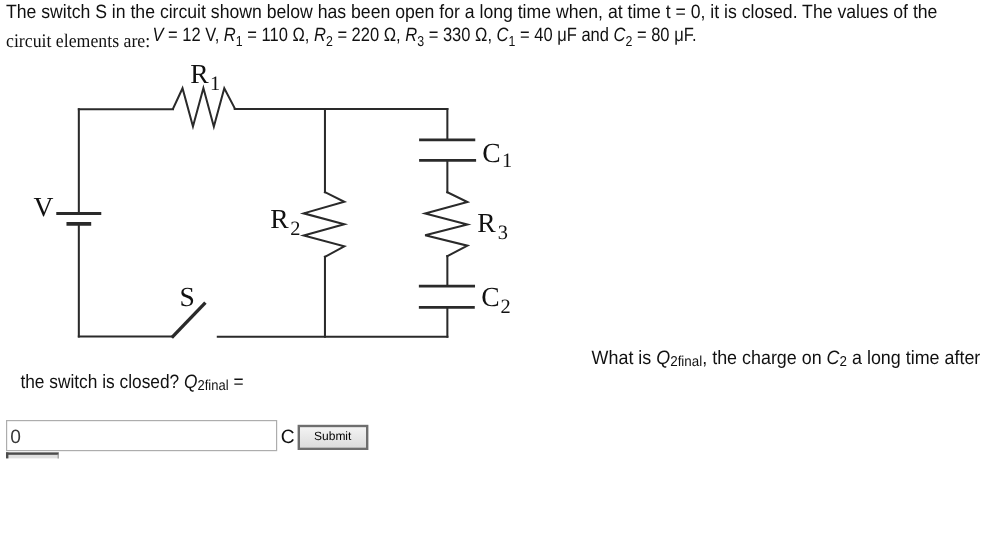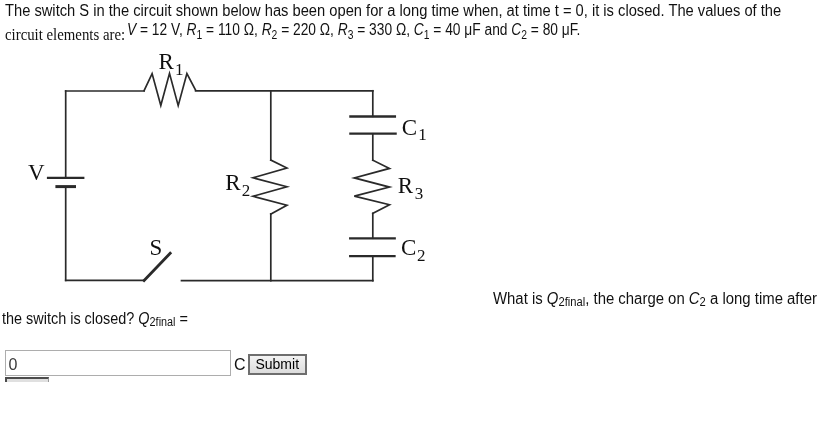--- a/index.html
+++ b/index.html
@@ -11,21 +11,21 @@
   sub.s,sub.s2{vertical-align:baseline;font-size:12px;font-style:normal;position:relative;letter-spacing:0;}
   sub.s{top:4px;}
   sub.s2{top:2.2px;}
   .sx{display:inline-block;transform-origin:0 0;}
   #inp{position:absolute;left:4.5px;top:350px;width:221px;height:23.5px;
        border:1px solid #adadad;background:#fff;font-size:16px;color:#3a3a3a;
        padding:0 0 0 3px;line-height:28.4px;}
   #clab{position:absolute;left:234px;top:355px;font-size:16px;line-height:19px;}
   #btn{position:absolute;left:248px;top:353.5px;width:54.5px;height:17.5px;
        border:2px solid #6e6e6e;background:linear-gradient(#f3f3f3,#dcdcdc);
-       font-size:14px;text-align:center;line-height:17px;color:#000;}
+       font-size:10px;text-align:center;line-height:17px;color:#000;}
   #bar{position:absolute;left:4.5px;top:376.5px;width:41px;height:3px;
        background:#e0e0e0;border-top:2.5px solid #4c4c4c;border-left:2px solid #4c4c4c;
        border-right:1px solid #999;}
 </style>
 </head>
 <body>
   <div class="abs t16" style="left:5px;top:1.3px;"><span class="sx" style="transform:scaleX(0.9185);">The switch S in the circuit shown below has been open for a long time when, at time t = 0, it is closed. The values of the</span></div>
   <div class="abs t16" style="left:5px;top:25px;font-family:Liberation Serif, serif;"><span class="sx" style="transform:scaleX(0.926);">circuit elements are:</span></div>
   <div class="abs t16" style="left:127px;top:19.7px;"><span class="sx" style="transform:scaleX(0.86);"><i>V</i> = 12 V, <i>R</i><sub class="s">1</sub> = 110 Ω, <i>R</i><sub class="s">2</sub> = 220 Ω, <i>R</i><sub class="s">3</sub> = 330 Ω, <i>C</i><sub class="s">1</sub> = 40 μF and <i>C</i><sub class="s">2</sub> = 80 μF.</span></div>
 
@@ -69,18 +69,18 @@
       <text x="397.8" y="193.4">R</text>
       <text x="414.8" y="199.3" font-size="17px">3</text>
       <text x="401.8" y="134.8">C</text>
       <text x="418.3" y="139.5" font-size="17px">1</text>
       <text x="401" y="255.2">C</text>
       <text x="417" y="260.6" font-size="17px">2</text>
     </g>
   </svg>
 
   <div class="abs t16" style="left:456.5px;top:289px;margin-left:36px;"><span class="sx" style="transform:scaleX(0.932);">What is <i>Q</i><sub class="s2">2final</sub>, the charge on <i>C</i><sub class="s2">2</sub> a long time after</span></div>
-  <div class="abs t16" style="left:2px;top:309px;"><span class="sx" style="transform:scaleX(0.902);">the switch is closed? <i>Q</i><sub class="s2">2final</sub> =</span></div>
+  <div class="abs t16" style="left:17px;top:309px;"><span class="sx" style="transform:scaleX(0.902);">the switch is closed? <i>Q</i><sub class="s2">2final</sub> =</span></div>
 
   <div id="inp">0</div>
   <div id="clab">C</div>
   <div id="btn">Submit</div>
   <div id="bar"></div>
 
 </body></html>

